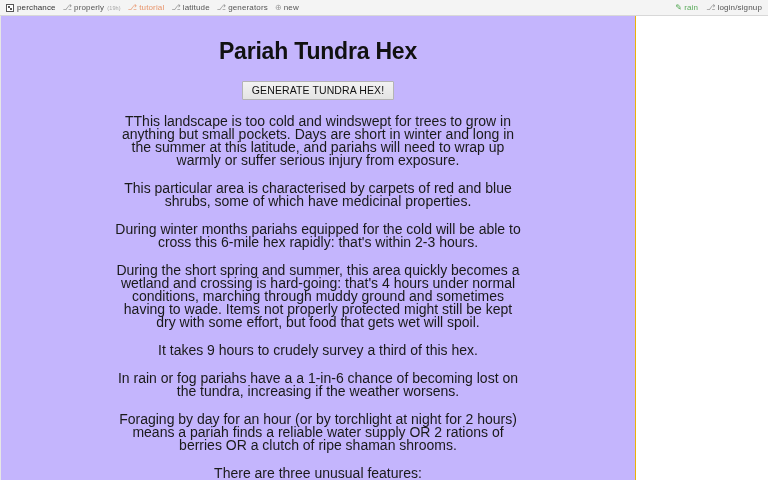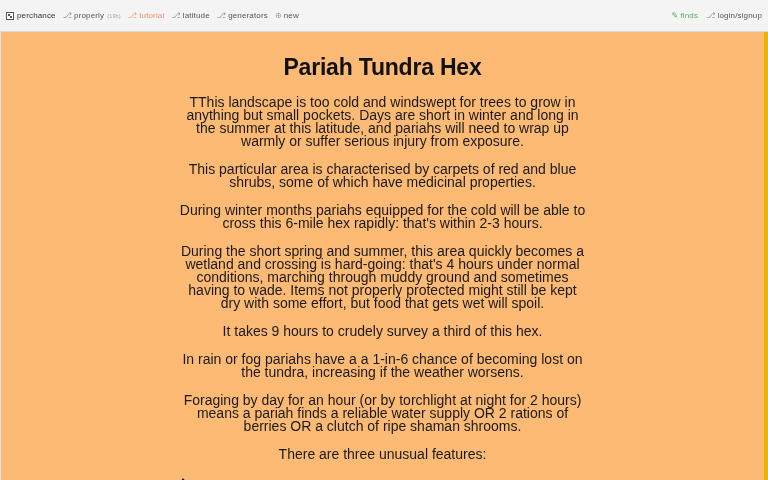--- a/index.html
+++ b/index.html
@@ -8,21 +8,21 @@
     padding: 0;
     width: 768px;
     height: 480px;
     overflow: hidden;
     background: #ffffff;
     font-family: "Liberation Sans", sans-serif;
   }
 
   
   #navbar {
-    height: 32px;
+    height: 16px;
     background: #f4f4f4;
     border-bottom: 1px solid #d8d8d8;
     display: flex;
     align-items: center;
     font-size: 8px;
     color: #444;
     padding: 0 6px;
     white-space: nowrap;
     letter-spacing: 0.15px;
   }
@@ -69,25 +69,25 @@
   .nav-badge {
     font-size: 5.5px;
     color: #a8a8a8;
     margin-left: 1px;
     vertical-align: baseline;
   }
 
   
   #content-panel {
     position: relative;
-    width: 768px;
+    width: 636px;
     height: 464px;
-    background: #fdba74;
+    background: #c4b5fd;
     border-left: 1px solid #e6e6e6;
-    border-right: 4px solid #eab308;
+    border-right: 1px solid #eab308;
     overflow: hidden;
   }
   #content-inner {
     padding: 14px 0 0 0;
   }
 
   #page-title {
     text-align: center;
     font-size: 23px;
     font-weight: bold;
@@ -184,34 +184,37 @@
         <span>generators</span>
       </a>
       <a class="nav-item">
         <span class="nav-glyph">⊕</span>
         <span>new</span>
       </a>
     </div>
   <div id="nav-right">
       <a class="nav-item edit">
         <span class="nav-glyph">✎</span>
-        <span>finds</span>
+        <span>rain</span>
       </a>
       <a class="nav-item">
         <span class="nav-glyph">⎇</span>
         <span>login/signup</span>
       </a>
     </div>
 </div>
 
 <div id="content-panel">
   <div id="content-inner">
 
     <h1 id="page-title">Pariah Tundra Hex</h1>
 
+    <div id="generate-row">
+      <button id="generate-button">GENERATE TUNDRA HEX!</button>
+    </div>
 
 
     <div class="body-wrap">
       <div id="paragraphs">
           <p class="para">TThis landscape is too cold and windswept for trees to grow in anything but small pockets. Days are short in winter and long in the summer at this latitude, and pariahs will need to wrap up warmly or suffer serious injury from exposure.</p>
           <p class="para">This particular area is characterised by carpets of red and blue shrubs, some of which have medicinal properties.</p>
           <p class="para">During winter months pariahs equipped for the cold will be able to cross this 6-mile hex rapidly: that's within 2-3 hours.</p>
           <p class="para">During the short spring and summer, this area quickly becomes a wetland and crossing is hard-going: that's 4 hours under normal conditions, marching through muddy ground and sometimes having to wade. Items not properly protected might still be kept dry with some effort, but food that gets wet will spoil.</p>
           <p class="para">It takes 9 hours to crudely survey a third of this hex.</p>
           <p class="para">In rain or fog pariahs have a a 1-in-6 chance of becoming lost on the tundra, increasing if the weather worsens.</p>

